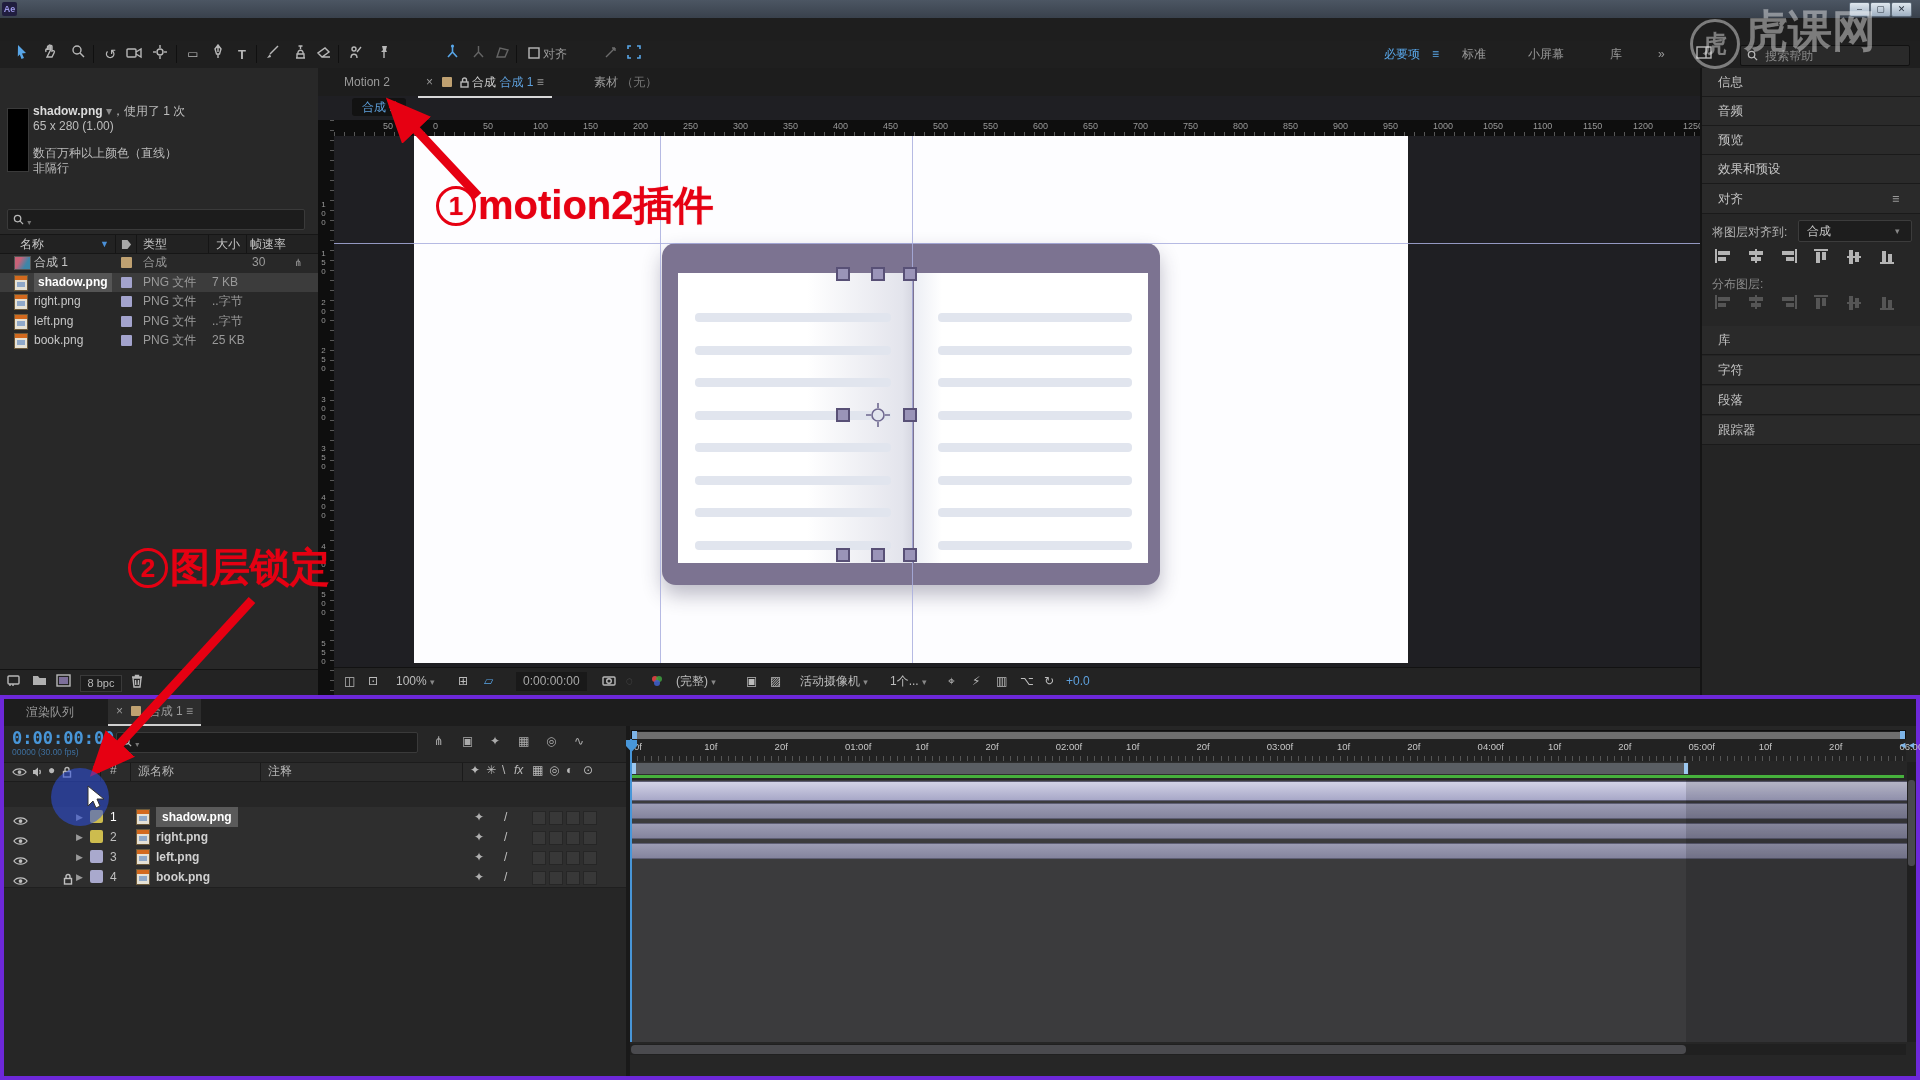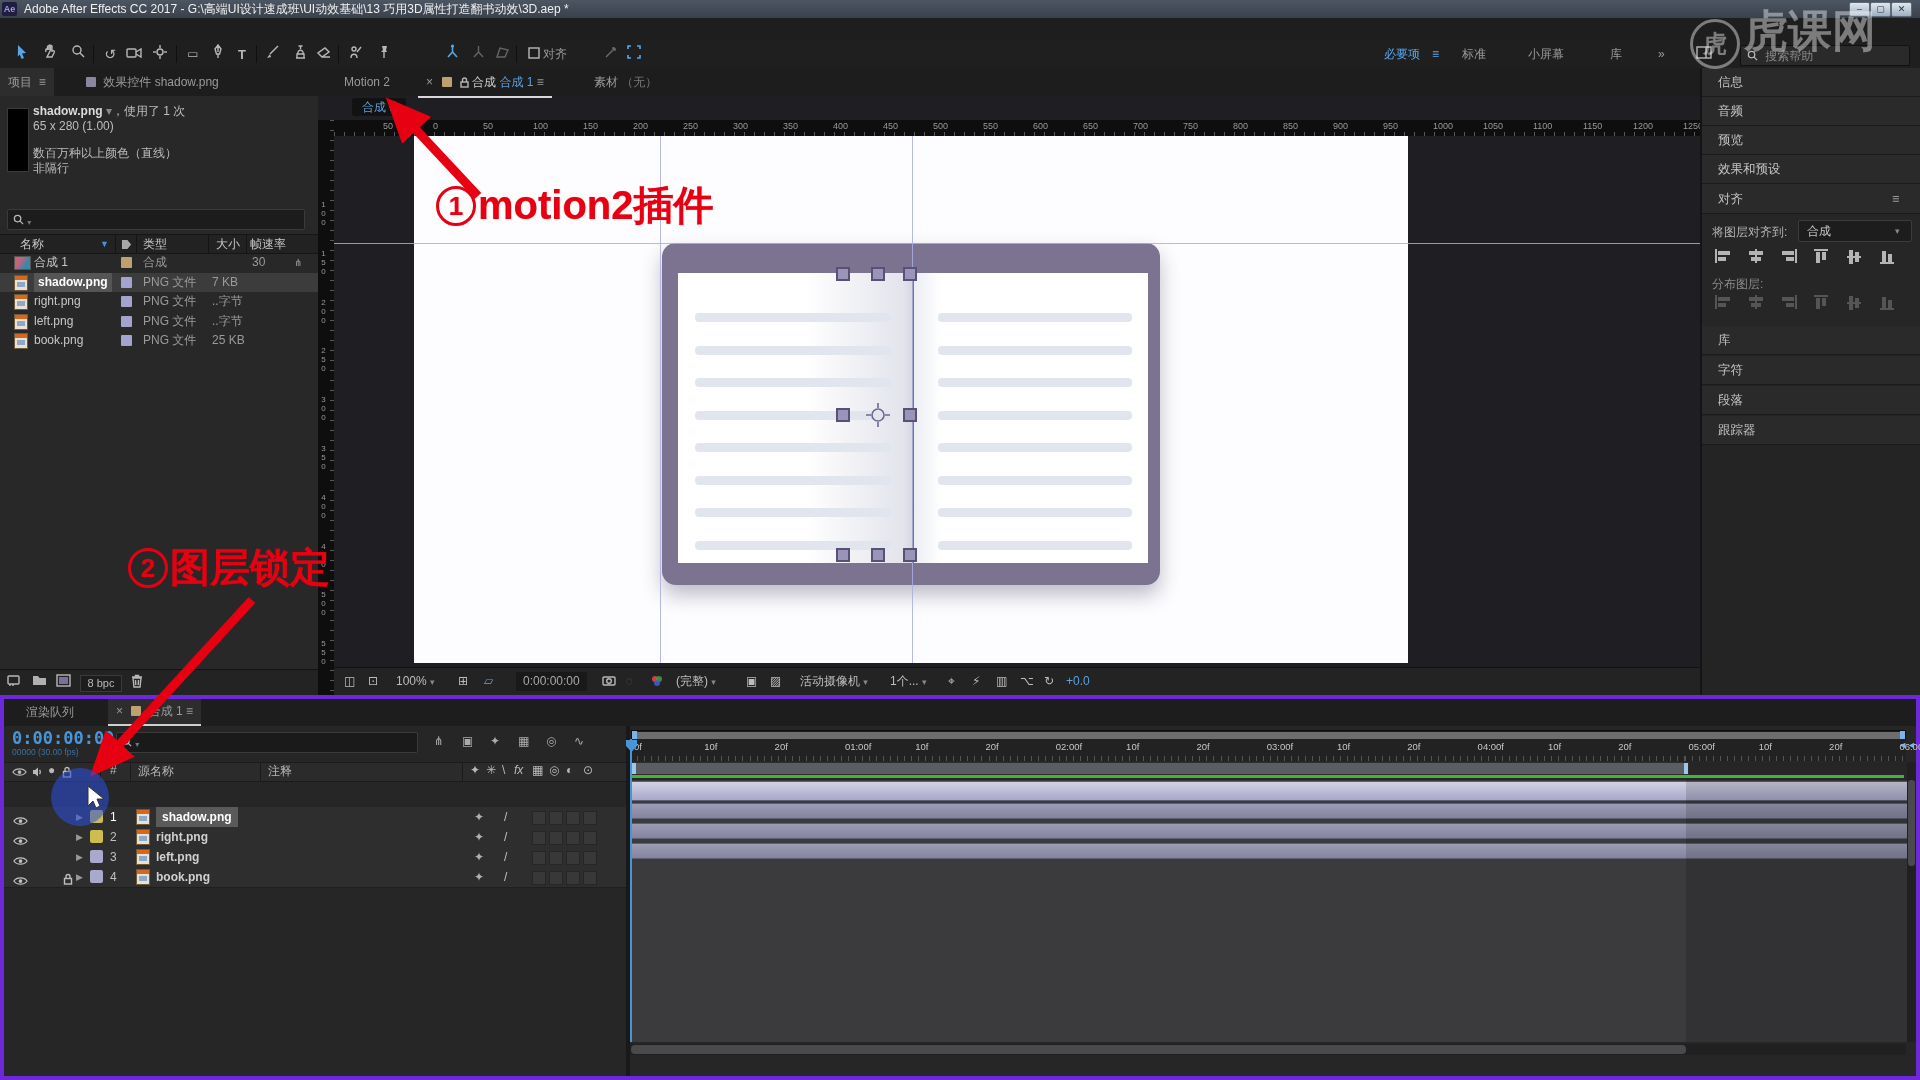--- a/index.html
+++ b/index.html
@@ -92,21 +92,20 @@
   svg.ovl{position:absolute;left:0;top:0;z-index:50;pointer-events:none;}
   .ic{fill:none;stroke:#b8b8b8;stroke-width:1.4;}
 </style>
 </head>
 <body>
 
 <div id="app">
 
   <div class="abs titlebar">
     <div class="abs ae-logo">Ae</div>
-    <div class="abs win-title">Adobe After Effects CC 2017 - G:\高端UI设计速成班\UI动效基础\13 巧用3D属性打造翻书动效\3D.aep *</div>
     <div class="abs winbtn" style="left:1849px">–</div>
     <div class="abs winbtn" style="left:1870px">▢</div>
     <div class="abs winbtn" style="left:1891px">✕</div>
   </div>
   <div class="abs watermark">
     <span class="wm-circle">虎</span><span>虎课网</span>
   </div>
 
 
   <div class="abs toolbar">
@@ -213,29 +212,20 @@
     <div class="helpsearch">
       <svg width="11" height="11" viewBox="0 0 12 12" style="margin:4px 4px -1px 6px">
           <circle class="ic" cx="5" cy="5" r="3.5"></circle>
           <line class="ic" x1="7.5" y1="7.5" x2="11" y2="11"></line>
         </svg>
       <span>搜索帮助</span>
     </div>
   </div>
 
   <div class="abs" id="project">
-    <div class="tabrow">
-      <div class="ptab tab-active" style="left:0">
-        <span>项目</span>&nbsp;&nbsp;<span style="color:#9a9a9a">≡</span>
-      </div>
-      <div class="ptab" style="left:78px">
-        <span class="swatch" style="background:#8a86a0"></span>
-        <span>效果控件 shadow.png</span>
-      </div>
-    </div>
 
     <div class="abs" style="left:7px;top:40px;width:20px;height:62px;background:#000;border:1px solid #3a3a3a"></div>
     <div class="abs pinfo" style="left:33px;top:36px;line-height:15px">
       <div><b style="color:#dcdcdc">shadow.png</b><span style="color:#888"> ▾</span><span>，使用了 1 次</span></div>
       <div>65 x 280 (1.00)</div>
       <div style="height:12px"></div>
       <div>数百万种以上颜色（直线）</div>
       <div>非隔行</div>
     </div>
 

